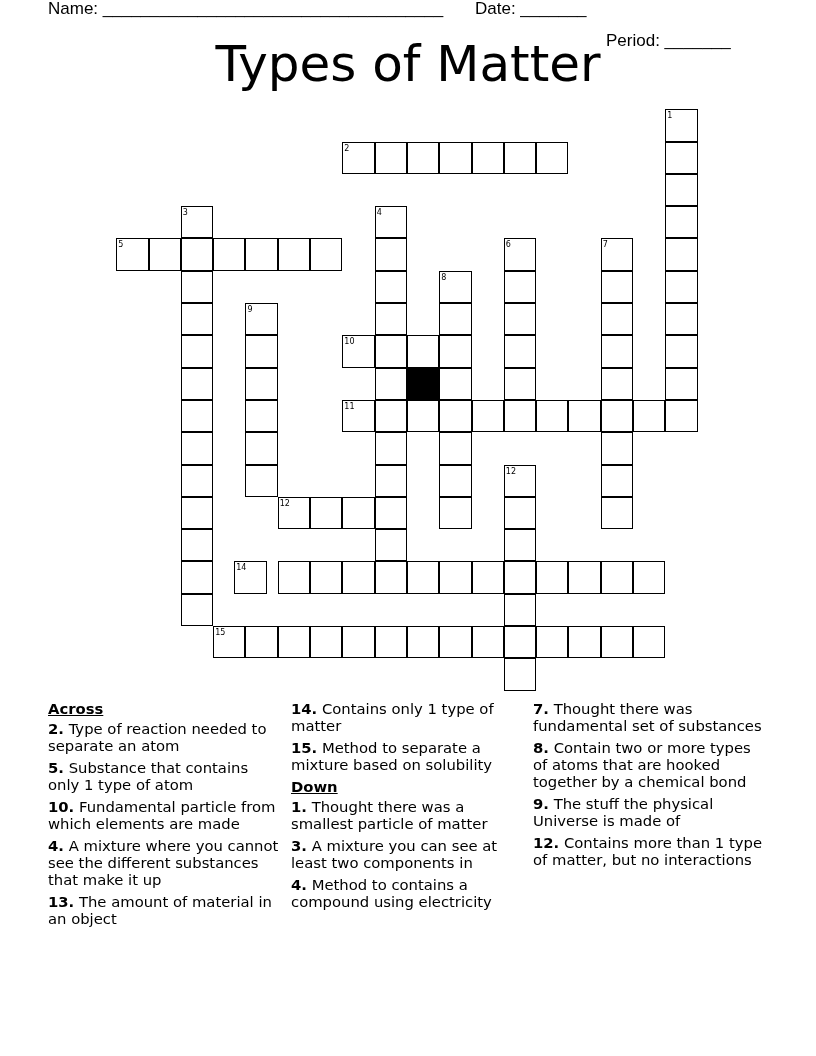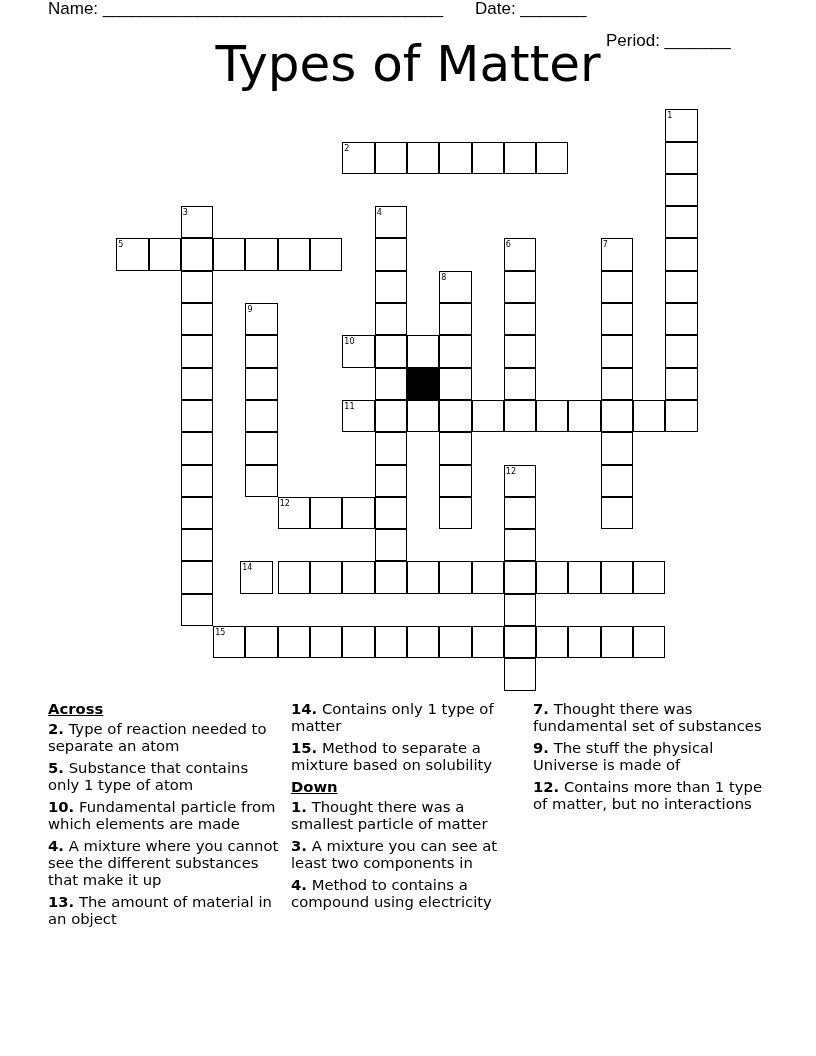--- a/index.html
+++ b/index.html
@@ -144,21 +144,21 @@
     <div class="cell" style="left: 387.6px; top: 419.9px;"></div>
     <div class="cell" style="left: 387.6px; top: 452.2px;"></div>
     <div class="cell" style="left: 387.6px; top: 484.5px;"></div>
     <div class="cell" style="left: 387.6px; top: 516.8px;"></div>
     <div class="cell" style="left: 387.6px; top: 549.1px;"></div>
     <div class="cell" style="left: 161.5px; top: 387.6px;">
       <span class="num">12</span>
     </div>
     <div class="cell" style="left: 193.8px; top: 387.6px;"></div>
     <div class="cell" style="left: 226.1px; top: 387.6px;"></div>
-    <div class="cell" style="left: 124px; top: 452.2px;">
+    <div class="cell" style="left: 118px; top: 452.2px;">
       <span class="num">14</span>
     </div>
     <div class="cell" style="left: 161.5px; top: 452.2px;"></div>
     <div class="cell" style="left: 193.8px; top: 452.2px;"></div>
     <div class="cell" style="left: 226.1px; top: 452.2px;"></div>
     <div class="cell" style="left: 290.7px; top: 452.2px;"></div>
     <div class="cell" style="left: 323px; top: 452.2px;"></div>
     <div class="cell" style="left: 355.3px; top: 452.2px;"></div>
     <div class="cell" style="left: 419.9px; top: 452.2px;"></div>
     <div class="cell" style="left: 452.2px; top: 452.2px;"></div>
@@ -195,15 +195,16 @@
   <div class="clue"><b>14.</b> <span>Contains only 1 type of matter</span></div>
   <div class="clue"><b>15.</b> <span>Method to separate a mixture based on solubility</span></div>
   <div class="heading">Down</div>
   <div class="clue"><b>1.</b> <span>Thought there was a smallest particle of matter</span></div>
   <div class="clue"><b>3.</b> <span>A mixture you can see at least two components in</span></div>
   <div class="clue"><b>4.</b> <span>Method to contains a compound using electricity</span></div>
 </div>
 
 <div class="clues col3">
   <div class="clue"><b>7.</b> <span>Thought there was fundamental set of substances</span></div>
+  <div class="clue"><b>8.</b> <span>Contain two or more types of atoms that are hooked together by a chemical bond</span></div>
   <div class="clue"><b>9.</b> <span>The stuff the physical Universe is made of</span></div>
   <div class="clue"><b>12.</b> <span>Contains more than 1 type of matter, but no interactions</span></div>
 </div>
 
 </body></html>

